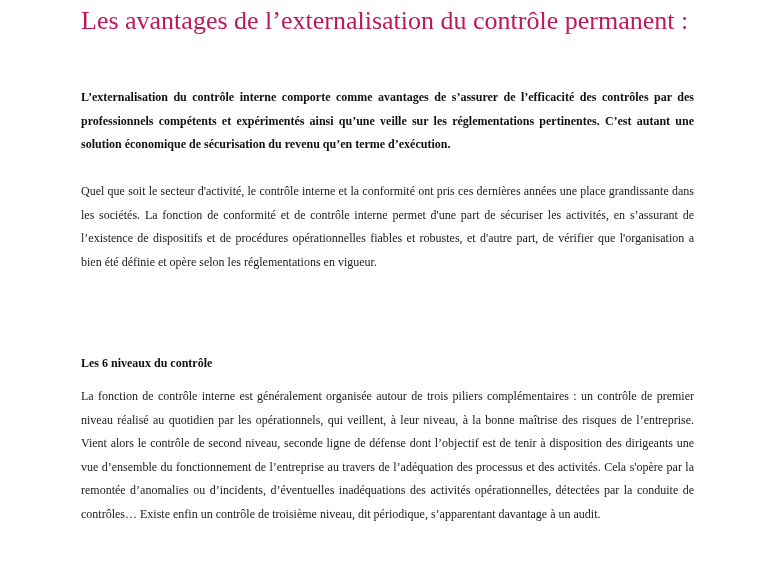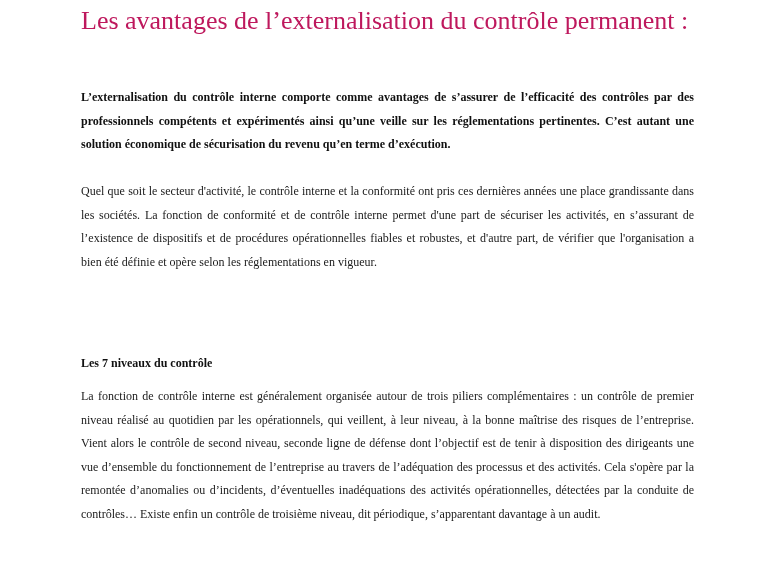--- a/index.html
+++ b/index.html
@@ -56,16 +56,16 @@
 </head>
 <body>
 
 <h1 class="title">Les avantages de l’externalisation du contrôle permanent :</h1>
 
 <div class="page">
   <p class="p bold intro">L’externalisation du contrôle interne comporte comme avantages de s’assurer de l’efficacité des contrôles par des professionnels compétents et expérimentés ainsi qu’une veille sur les réglementations pertinentes. C’est autant une solution économique de sécurisation du revenu qu’en terme d’exécution.</p>
 
   <p class="p para1">Quel que soit le secteur d'activité, le contrôle interne et la conformité ont pris ces dernières années une place grandissante dans les sociétés. La fonction de conformité et de contrôle interne permet d'une part de sécuriser les activités, en s’assurant de l’existence de dispositifs et de procédures opérationnelles fiables et robustes, et d'autre part, de vérifier que l'organisation a bien été définie et opère selon les réglementations en vigueur.</p>
 
-  <p class="p heading2">Les 7 niveaux du contrôle</p>
+  <p class="p heading2">Les 6 niveaux du contrôle</p>
 
   <p class="p para2">La fonction de contrôle interne est généralement organisée autour de trois piliers complémentaires : un contrôle de premier niveau réalisé au quotidien par les opérationnels, qui veillent, à leur niveau, à la bonne maîtrise des risques de l’entreprise. Vient alors le contrôle de second niveau, seconde ligne de défense dont l’objectif est de tenir à disposition des dirigeants une vue d’ensemble du fonctionnement de l’entreprise au travers de l’adéquation des processus et des activités. Cela s'opère par la remontée d’anomalies ou d’incidents, d’éventuelles inadéquations des activités opérationnelles, détectées par la conduite de contrôles… Existe enfin un contrôle de troisième niveau, dit périodique, s’apparentant davantage à un audit.</p>
 </div>
 
 </body></html>

